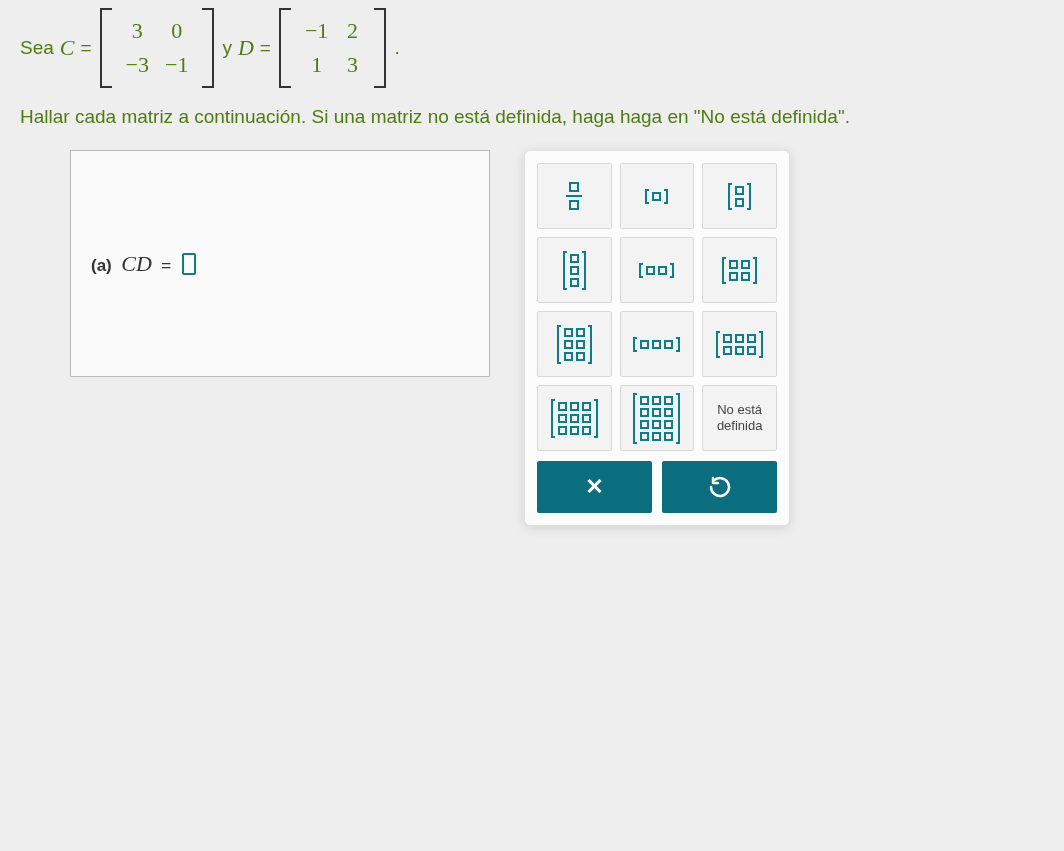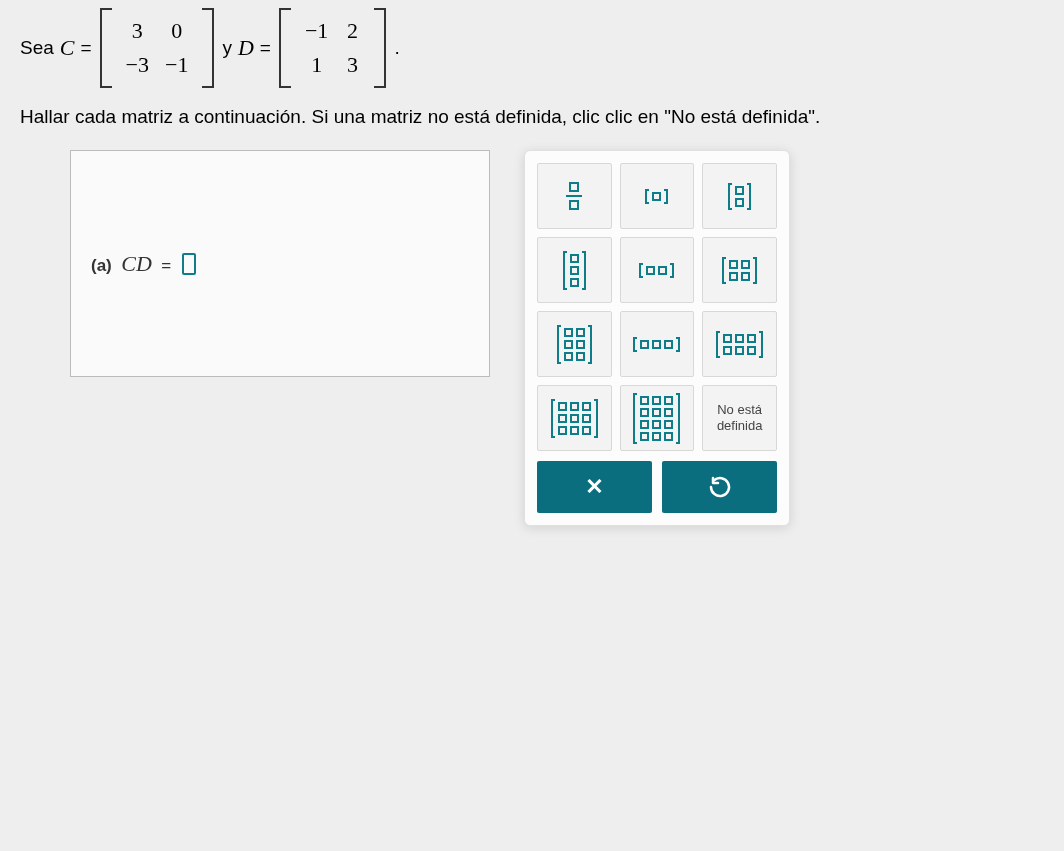--- a/index.html
+++ b/index.html
@@ -6,21 +6,21 @@
   body {
     margin: 0;
     padding: 8px 20px 20px 20px;
     background: #eeeeef;
     font-family: Arial, Helvetica, sans-serif;
     color: #333;
     width: 1064px;
   }
   .problem-text {
     font-size: 19px;
-    color: #000000;
+    color: #4d7c0f;
   }
   .problem-text.first{
     display:flex;
     align-items:center;
     flex-wrap:wrap;
     gap:6px;
   }
   .varname { font-style: italic; font-family: 'Times New Roman', serif; font-size:22px; }
   .matrix {
     display: inline-flex;
@@ -161,21 +161,21 @@
       <span>−1</span>
       <span>2</span>
       <span>1</span>
       <span>3</span>
     </span>
     <span class="bracket right"></span>
   </span>
   <span>.</span>
 </div>
 
-<div class="problem-text instr">Hallar cada matriz a continuación. Si una matriz no está definida, clic clic en "No está definida".</div>
+<div class="problem-text instr">Hallar cada matriz a continuación. Si una matriz no está definida, haga haga en "No está definida".</div>
 
 <div class="work-area">
   <div class="answer-box">
     <div class="ans-row">
       <span class="ans-label">
         <span class="pl">(a)</span>
         &nbsp;<span class="varname">CD</span>
         &nbsp;<span>=</span>
         <span class="placeholder-box"></span>
       </span>

